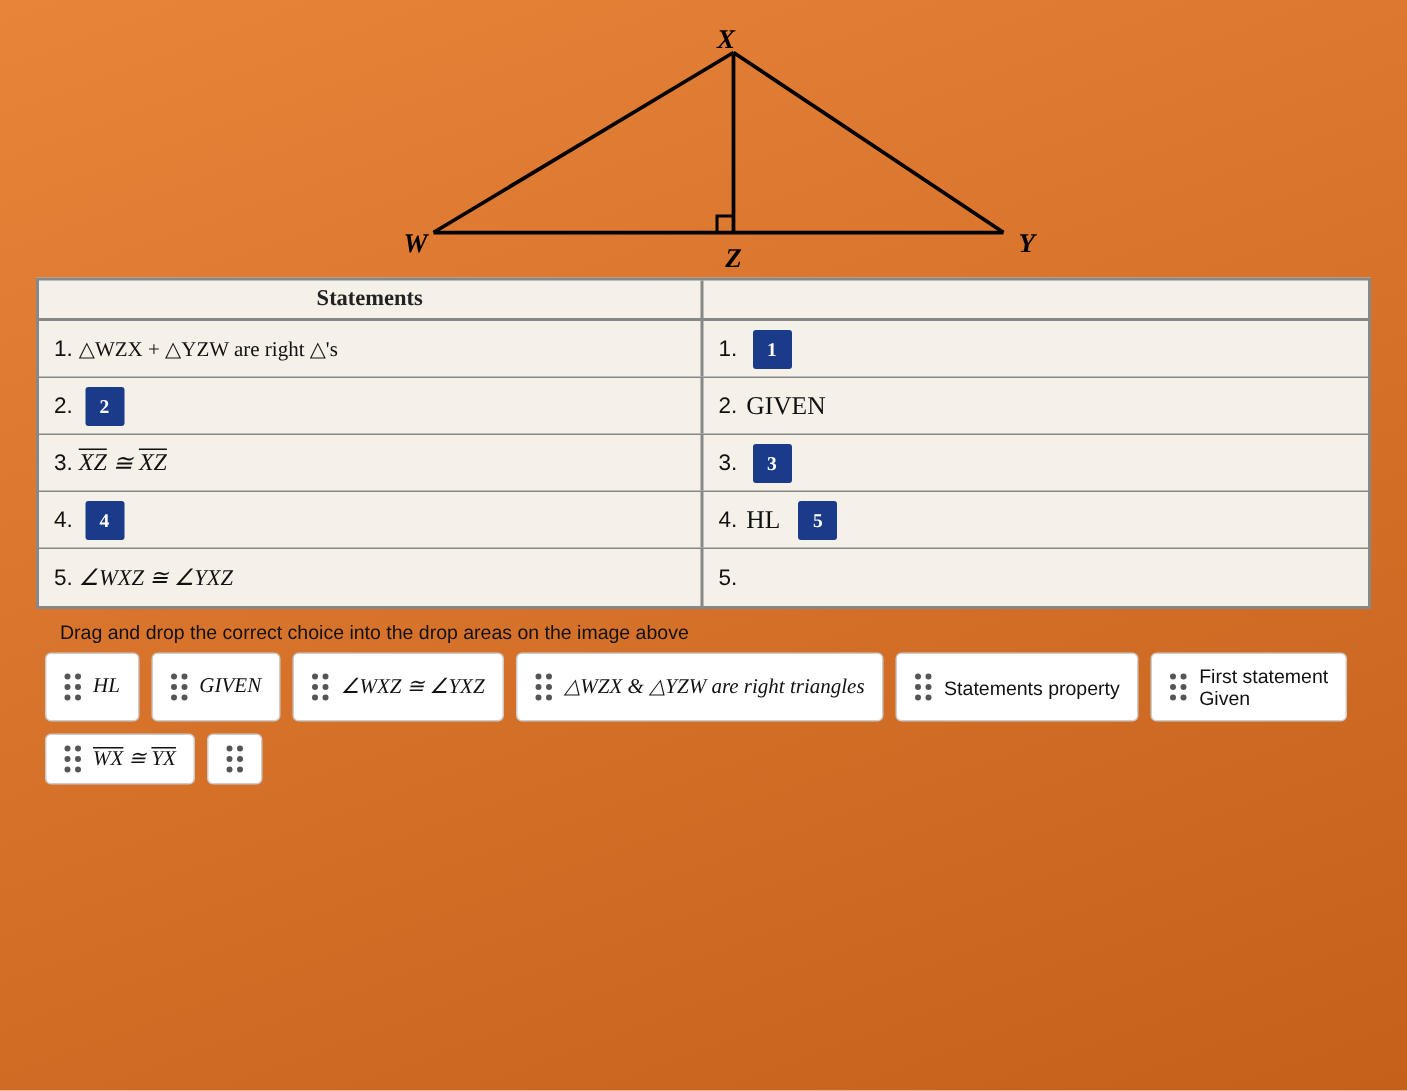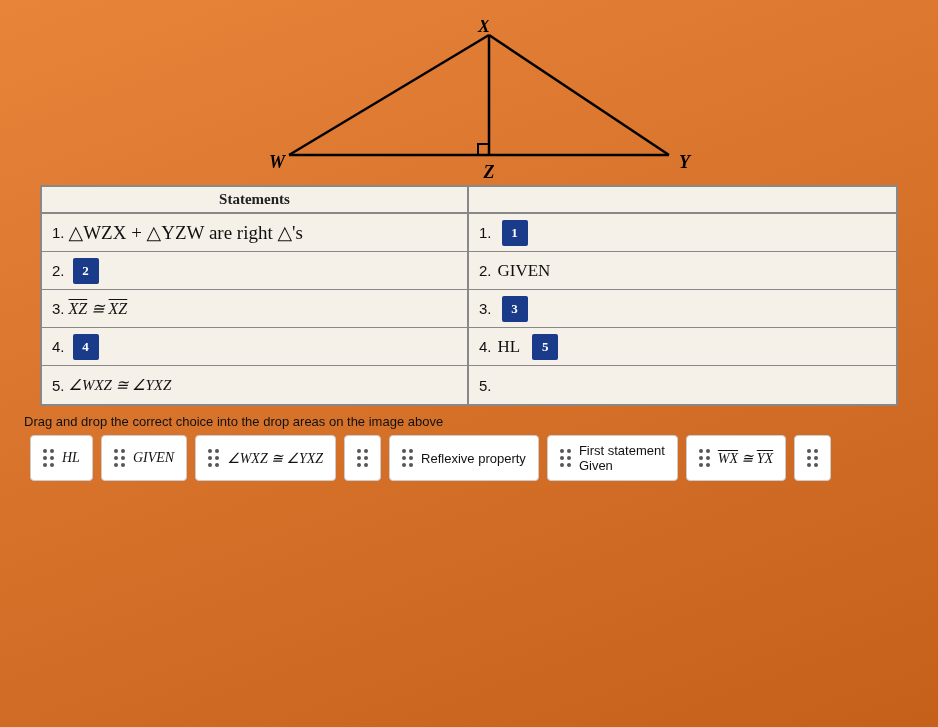--- a/index.html
+++ b/index.html
@@ -22,21 +22,21 @@
     }
 
     .diagram-svg {
       width: 480px;
       height: 165px;
     }
 
     
     .proof-container {
       background: #f5f0e8;
-      margin: 0 40px;
+      margin: 0 24px;
       border: 2px solid #888;
     }
 
     .proof-header-row {
       display: grid;
       grid-template-columns: 1fr 1fr;
       border-bottom: 2px solid #888;
     }
 
     .proof-header-cell {
@@ -95,21 +95,21 @@
 
     .handwritten {
       font-family: 'Segoe Script', 'Comic Sans MS', cursive;
       font-style: normal;
     }
 
     
     .dnd-instruction {
       color: #111;
       font-size: 13px;
-      margin: 8px 40px 6px 24px;
+      margin: 8px 40px 6px 40px;
       font-family: Arial, sans-serif;
     }
 
     
     .chips-area {
       margin: 0 30px;
       display: flex;
       flex-wrap: wrap;
       gap: 8px;
     }
@@ -184,21 +184,21 @@
 
 <div class="proof-container">
 
   <div class="proof-header-row">
     <div class="proof-header-cell">Statements</div>
   </div>
 
   <div class="proof-row">
     <div class="proof-cell">
       <span style="margin-right:4px;font-style:normal;font-family:Arial,sans-serif;">1.</span>
-      <span class="handwritten" style="font-size:19px;">△WZX + △YZW are right △'s</span>
+      <span class="handwritten" style="font-size:14px;">△WZX + △YZW are right △'s</span>
     </div>
     <div class="proof-cell">
       <span style="margin-right:6px;font-style:normal;font-family:Arial,sans-serif;">1.</span>
       <span class="drop-badge">1</span>
     </div>
   </div>
 
   <div class="proof-row">
     <div class="proof-cell">
       <span style="margin-right:4px;font-style:normal;font-family:Arial,sans-serif;">2.</span>
@@ -312,39 +312,40 @@
         </div>
       <div class="chip-dots-row">
           <div class="chip-dot"></div>
           <div class="chip-dot"></div>
         </div>
       <div class="chip-dots-row">
           <div class="chip-dot"></div>
           <div class="chip-dot"></div>
         </div>
     </div>
-  </div>
-
-
-  <div class="chip">
-    <div class="chip-dots">
-      <div class="chip-dots-row">
-          <div class="chip-dot"></div>
-          <div class="chip-dot"></div>
-        </div>
-      <div class="chip-dots-row">
-          <div class="chip-dot"></div>
-          <div class="chip-dot"></div>
-        </div>
-      <div class="chip-dots-row">
-          <div class="chip-dot"></div>
-          <div class="chip-dot"></div>
-        </div>
-    </div>
-    <span class="chip-label-normal">Reflexive property</span>
+    <span class="chip-label">△WZX &amp; △YZW are right triangles</span>
+  </div>
+
+
+  <div class="chip">
+    <div class="chip-dots">
+      <div class="chip-dots-row">
+          <div class="chip-dot"></div>
+          <div class="chip-dot"></div>
+        </div>
+      <div class="chip-dots-row">
+          <div class="chip-dot"></div>
+          <div class="chip-dot"></div>
+        </div>
+      <div class="chip-dots-row">
+          <div class="chip-dot"></div>
+          <div class="chip-dot"></div>
+        </div>
+    </div>
+    <span class="chip-label-normal">Statements property</span>
   </div>
 
   <div class="chip">
     <div class="chip-dots">
       <div class="chip-dots-row">
           <div class="chip-dot"></div>
           <div class="chip-dot"></div>
         </div>
       <div class="chip-dots-row">
           <div class="chip-dot"></div>

